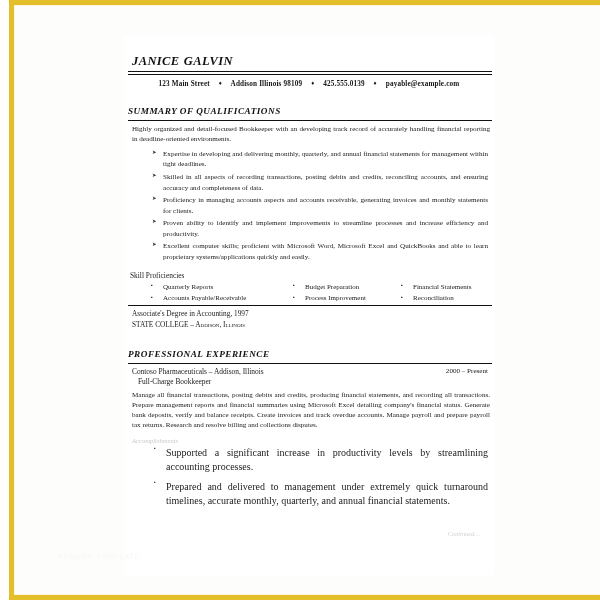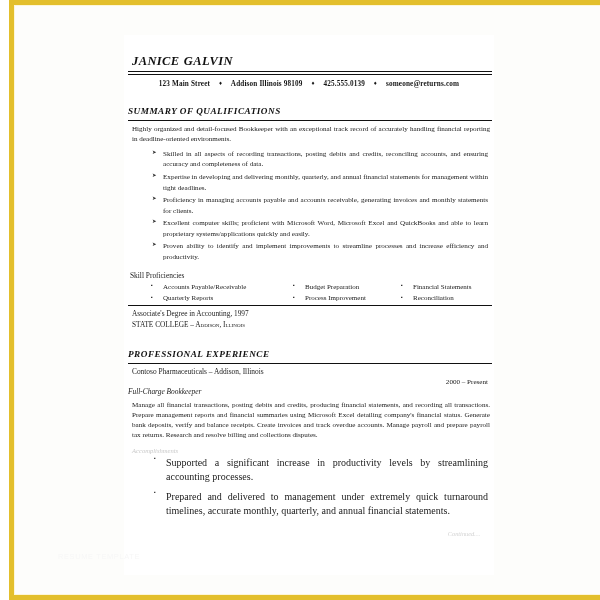--- a/index.html
+++ b/index.html
@@ -180,27 +180,25 @@
     margin: 0 6px 0 8px;
     font-family: Liberation Serif, serif;
   }
   .job-org {
     font-size: 7.4px;
     color: #1a1a1a;
   }
   .job-dates {
     font-size: 7.1px;
     color: #1a1a1a;
-    margin-top: 11px;
   }
   .job-title {
     font-size: 7.4px;
-    margin: 1px 0 4px 4px;
-    color: #1a1a1a;
-    font-style: italic;
+    margin: 1px 0 4px 14px;
+    color: #1a1a1a;
   }
   .accomplish-label {
     font-size: 6.6px;
     font-style: italic;
     margin: 6px 0 1px 8px;
     color: #c9c9c9;
   }
   ul.sq-list {
     list-style: none;
     margin: 2px 6px 0 30px;
@@ -257,40 +255,40 @@
     </div>
     <div class="rule-double"></div>
 
     <div class="contact">
       <span>123 Main Street</span>
       <span class="sep">♦</span>
       <span>Addison Illinois 98109</span>
       <span class="sep">♦</span>
       <span>425.555.0139</span>
       <span class="sep">♦</span>
-      <span>someone@returns.com</span>
+      <span>payable@example.com</span>
     </div>
 
     <div class="section-head section-head-sp">SUMMARY OF QUALIFICATIONS</div>
     <div class="rule-single"></div>
-    <div class="para">Highly organized and detail-focused Bookkeeper with an exceptional track record of accurately handling financial reporting in deadline-oriented environments.</div>
+    <div class="para">Highly organized and detail-focused Bookkeeper with an developing track record of accurately handling financial reporting in deadline-oriented environments.</div>
 
     <ul class="arrow-list">
+      <li>Expertise in developing and delivering monthly, quarterly, and annual financial statements for management within tight deadlines.</li>
       <li>Skilled in all aspects of recording transactions, posting debits and credits, reconciling accounts, and ensuring accuracy and completeness of data.</li>
-      <li>Expertise in developing and delivering monthly, quarterly, and annual financial statements for management within tight deadlines.</li>
-      <li>Proficiency in managing accounts payable and accounts receivable, generating invoices and monthly statements for clients.</li>
+      <li>Proficiency in managing accounts aspects and accounts receivable, generating invoices and monthly statements for clients.</li>
+      <li>Proven ability to identify and implement improvements to streamline processes and increase efficiency and productivity.</li>
       <li>Excellent computer skills; proficient with Microsoft Word, Microsoft Excel and QuickBooks and able to learn proprietary systems/applications quickly and easily.</li>
-      <li>Proven ability to identify and implement improvements to streamline processes and increase efficiency and productivity.</li>
     </ul>
 
     <div class="skills-label">Skill Proficiencies</div>
     <div class="skills-grid">
       <div class="skills-col c1">
+        <div class="skill-item">Quarterly Reports</div>
         <div class="skill-item">Accounts Payable/Receivable</div>
-        <div class="skill-item">Quarterly Reports</div>
       </div>
       <div class="skills-col c2">
         <div class="skill-item">Budget Preparation</div>
         <div class="skill-item">Process Improvement</div>
       </div>
       <div class="skills-col c3">
         <div class="skill-item">Financial Statements</div>
         <div class="skill-item">Reconciliation</div>
       </div>
     </div>

